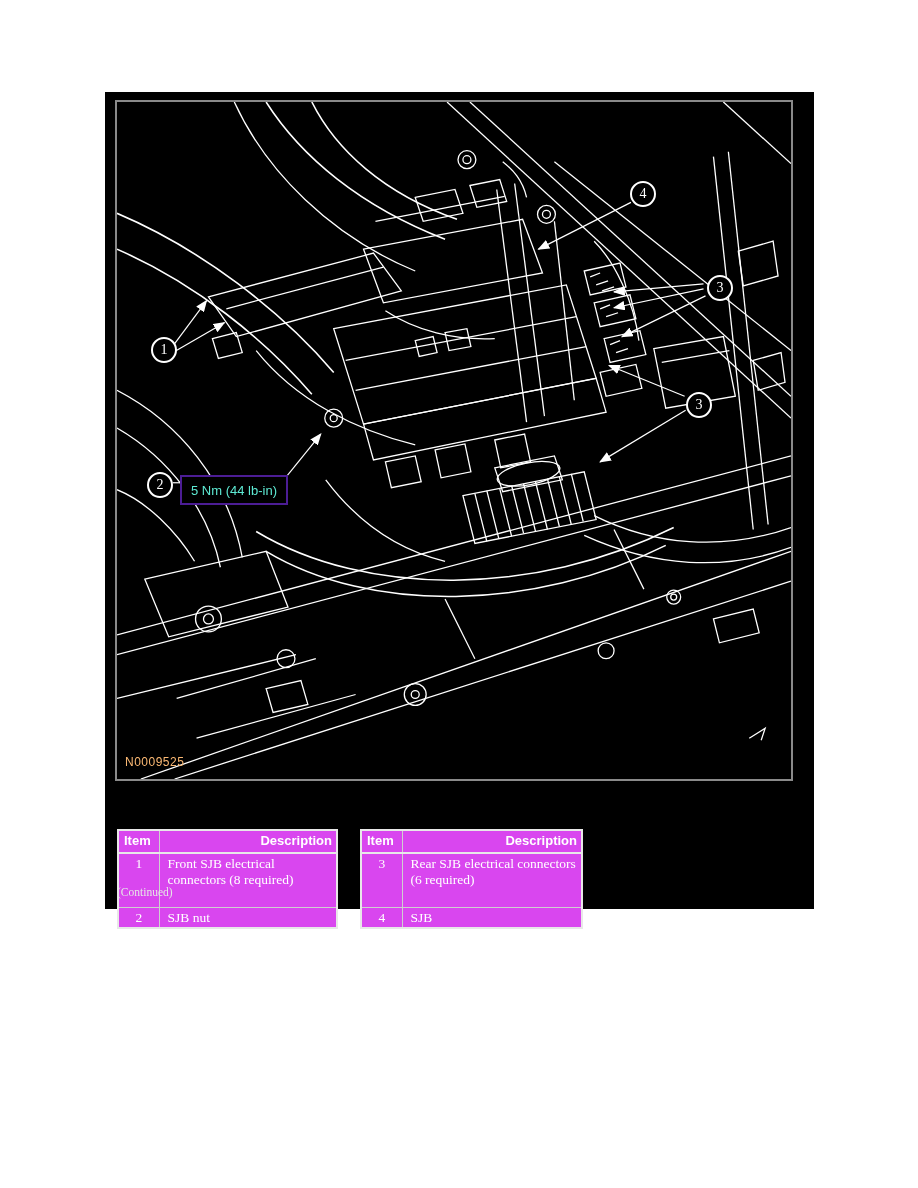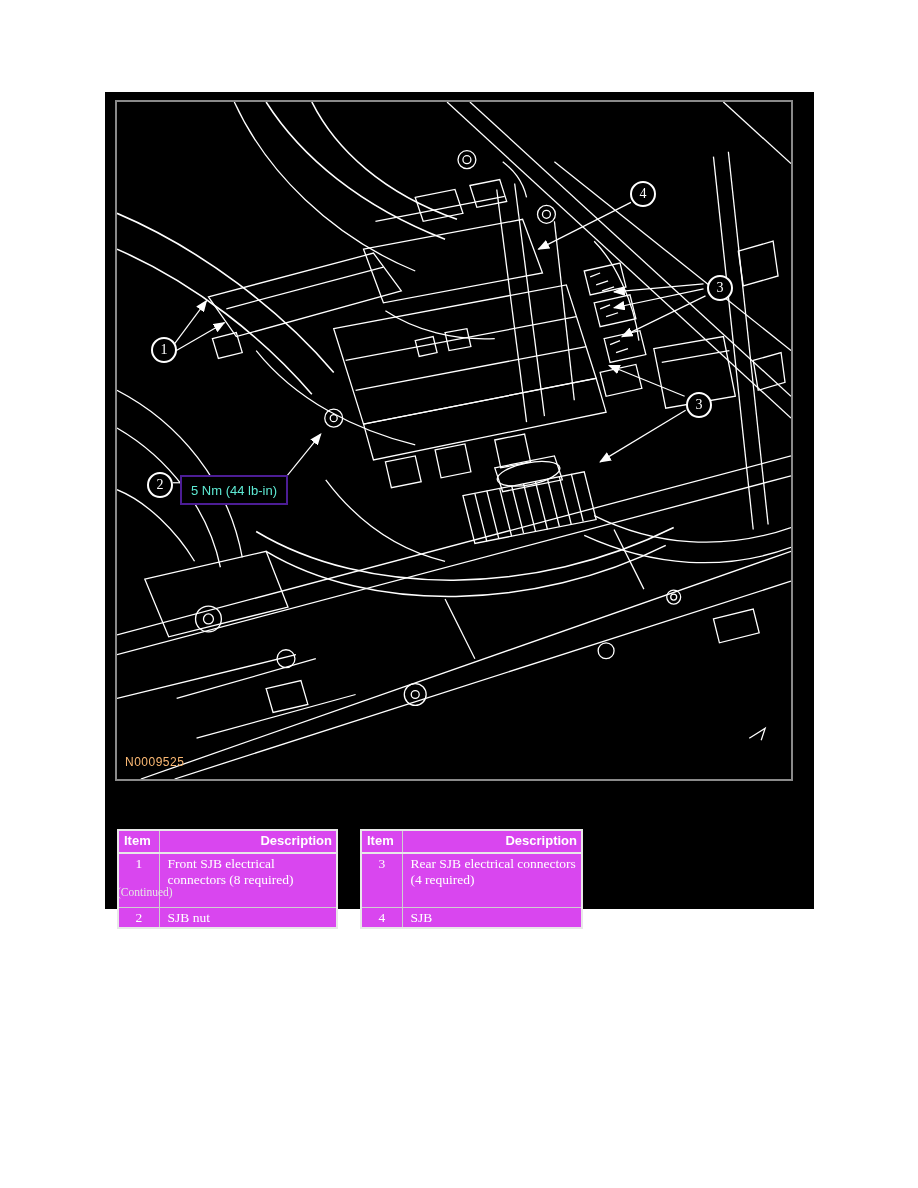--- a/index.html
+++ b/index.html
@@ -205,21 +205,21 @@
         </colgroup>
       <thead>
         <tr>
           <th class="item-h">Item</th>
           <th>Description</th>
         </tr>
       </thead>
       <tbody>
         <tr class="row-tall">
           <td class="item-cell">3</td>
-          <td>Rear SJB electrical connectors (4 required)</td>
+          <td>Rear SJB electrical connectors (6 required)</td>
         </tr>
         <tr class="row-short">
           <td class="item-cell">4</td>
           <td>SJB</td>
         </tr>
       </tbody>
     </table>
 
     <div class="continued-note">(Continued)</div>
   </div>

